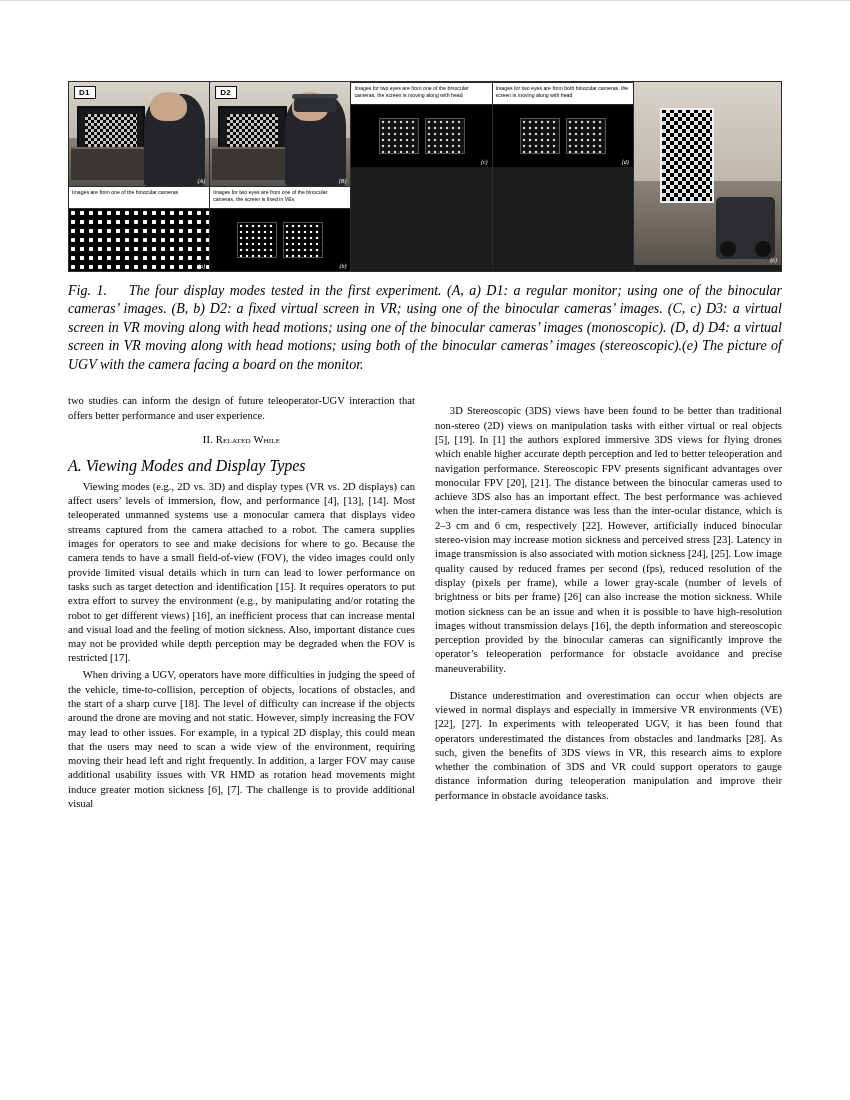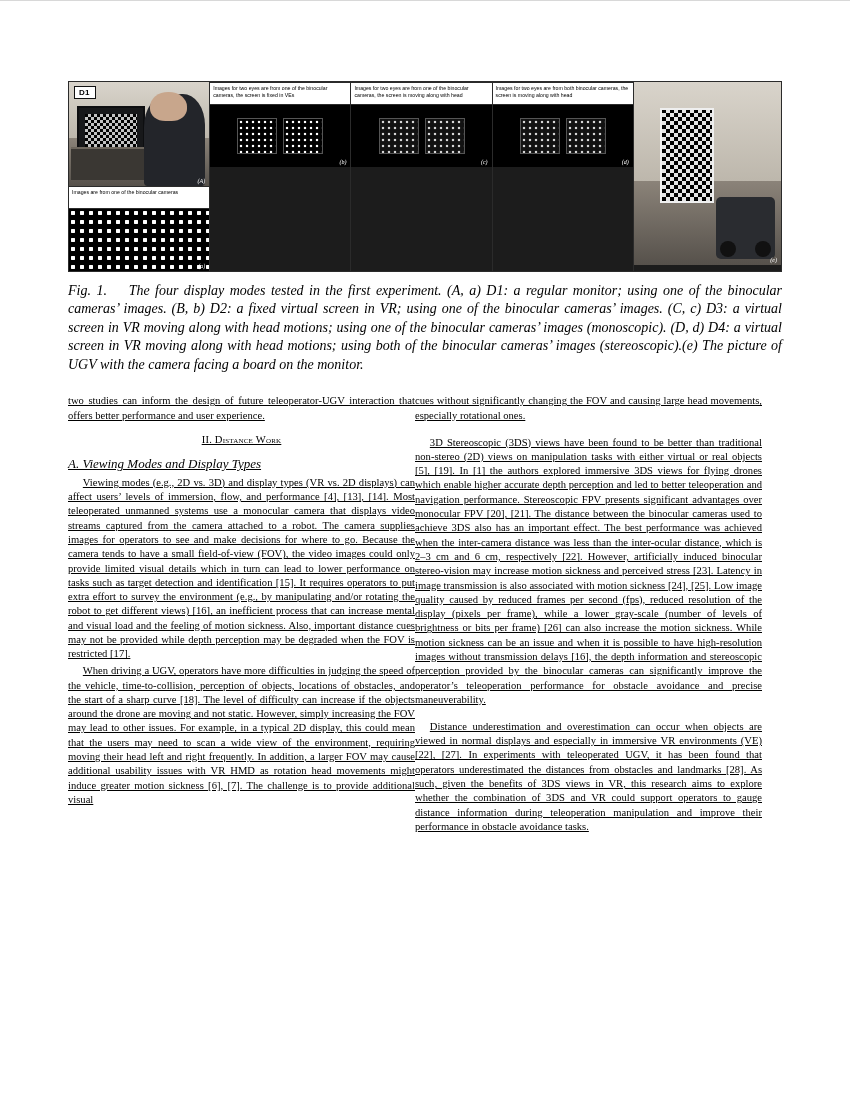--- a/index.html
+++ b/index.html
@@ -176,22 +176,22 @@
     font-style: italic;
   }
   .fig-caption .fig-num {
     font-weight: normal;
   }
 
   
   .body-cols {
     margin-top: 20px;
     display: flex;
+    gap: 20px;
     width: 714px;
-    text-decoration: underline;
   }
   .col {
     width: 347px;
     font-size: 10.6px;
     line-height: 1.35;
     text-align: justify;
     hyphens: auto;
   }
   .col p {
     margin: 0 0 0.25em 0;
@@ -201,21 +201,21 @@
   .sec-head {
     text-align: center;
     font-variant: small-caps;
     font-size: 10.6px;
     margin: 10px 0 6px 0;
     text-indent: 0;
     letter-spacing: .2px;
   }
   .sub-head {
     font-style: italic;
-    font-size: 13px;
+    font-size: 16px;
     margin: 8px 0 3px 0;
     text-indent: 0;
   }
   .gap { height: 10px; }
 </style>
 </head>
 <body>
 
 <div class="page">
 
@@ -236,20 +236,34 @@
           <div class="view-tag" style="color:#fff">(A)</div>
         </div>
         <div class="cap-strip">Images are from one of the binocular cameras</div>
         <div class="view">
           <div class="dots-full"></div>
           <div class="view-tag">(a)</div>
         </div>
       </div>
 
       <div class="fig-col">
+        <div class="photo">
+          <div class="room-wall"></div>
+          <div class="room-floor"></div>
+          <div class="monitor">
+            <div class="screen-grid"></div>
+          </div>
+          <div class="desk"></div>
+          <div class="person"></div>
+          <div class="head"></div>
+          <div class="hmd-strap"></div>
+          <div class="hmd"></div>
+          <div class="fig-label">D2</div>
+          <div class="view-tag" style="color:#fff">(B)</div>
+        </div>
         <div class="cap-strip">Images for two eyes are from one of the binocular cameras, the screen is fixed in VEs</div>
         <div class="view">
           <div class="mini-board"></div>
           <div class="mini-board"></div>
           <div class="view-tag">(b)</div>
         </div>
       </div>
 
       <div class="fig-col">
         <div class="cap-strip">Images for two eyes are from one of the binocular cameras, the screen is moving along with head</div>
@@ -288,28 +302,27 @@
       <span class="fig-num">Fig. 1.</span>
       &nbsp;&nbsp;
       <span>The four display modes tested in the first experiment. (A, a) D1: a regular monitor; using one of the binocular cameras’ images. (B, b) D2: a fixed virtual screen in VR; using one of the binocular cameras’ images. (C, c) D3: a virtual screen in VR moving along with head motions; using one of the binocular cameras’ images (monoscopic). (D, d) D4: a virtual screen in VR moving along with head motions; using both of the binocular cameras’ images (stereoscopic).(e) The picture of UGV with the camera facing a board on the monitor.</span>
     </div>
   </div>
 
   <div class="body-cols">
 
     <div class="col">
       <p class="noindent">two studies can inform the design of future teleoperator-UGV interaction that offers better performance and user experience.</p>
-      <div class="sec-head">II.  Distance Work</div>
+      <div class="sec-head">II.  Related While</div>
       <div class="sub-head">A.  Viewing Modes and Display Types</div>
       <p>Viewing modes (e.g., 2D vs. 3D) and display types (VR vs. 2D displays) can affect users’ levels of immersion, flow, and performance [4], [13], [14]. Most teleoperated unmanned systems use a monocular camera that displays video streams captured from the camera attached to a robot. The camera supplies images for operators to see and make decisions for where to go. Because the camera tends to have a small field-of-view (FOV), the video images could only provide limited visual details which in turn can lead to lower performance on tasks such as target detection and identification [15]. It requires operators to put extra effort to survey the environment (e.g., by manipulating and/or rotating the robot to get different views) [16], an inefficient process that can increase mental and visual load and the feeling of motion sickness. Also, important distance cues may not be provided while depth perception may be degraded when the FOV is restricted [17].</p>
       <p>When driving a UGV, operators have more difficulties in judging the speed of the vehicle, time-to-collision, perception of objects, locations of obstacles, and the start of a sharp curve [18]. The level of difficulty can increase if the objects around the drone are moving and not static. However, simply increasing the FOV may lead to other issues. For example, in a typical 2D display, this could mean that the users may need to scan a wide view of the environment, requiring moving their head left and right frequently. In addition, a larger FOV may cause additional usability issues with VR HMD as rotation head movements might induce greater motion sickness [6], [7]. The challenge is to provide additional visual</p>
     </div>
 
     <div class="col">
-      <p class="noindent">cues without significantly changing the FOV and causing large head movements, especially rotational ones.</p>
       <div class="gap"></div>
       <p>3D Stereoscopic (3DS) views have been found to be better than traditional non-stereo (2D) views on manipulation tasks with either virtual or real objects [5], [19]. In [1] the authors explored immersive 3DS views for flying drones which enable higher accurate depth perception and led to better teleoperation and navigation performance. Stereoscopic FPV presents significant advantages over monocular FPV [20], [21]. The distance between the binocular cameras used to achieve 3DS also has an important effect. The best performance was achieved when the inter-camera distance was less than the inter-ocular distance, which is 2–3 cm and 6 cm, respectively [22]. However, artificially induced binocular stereo-vision may increase motion sickness and perceived stress [23]. Latency in image transmission is also associated with motion sickness [24], [25]. Low image quality caused by reduced frames per second (fps), reduced resolution of the display (pixels per frame), while a lower gray-scale (number of levels of brightness or bits per frame) [26] can also increase the motion sickness. While motion sickness can be an issue and when it is possible to have high-resolution images without transmission delays [16], the depth information and stereoscopic perception provided by the binocular cameras can significantly improve the operator’s teleoperation performance for obstacle avoidance and precise maneuverability.</p>
       <div class="gap"></div>
       <p>Distance underestimation and overestimation can occur when objects are viewed in normal displays and especially in immersive VR environments (VE) [22], [27]. In experiments with teleoperated UGV, it has been found that operators underestimated the distances from obstacles and landmarks [28]. As such, given the benefits of 3DS views in VR, this research aims to explore whether the combination of 3DS and VR could support operators to gauge distance information during teleoperation manipulation and improve their performance in obstacle avoidance tasks.</p>
     </div>
 
   </div>
 
 </div>
 

